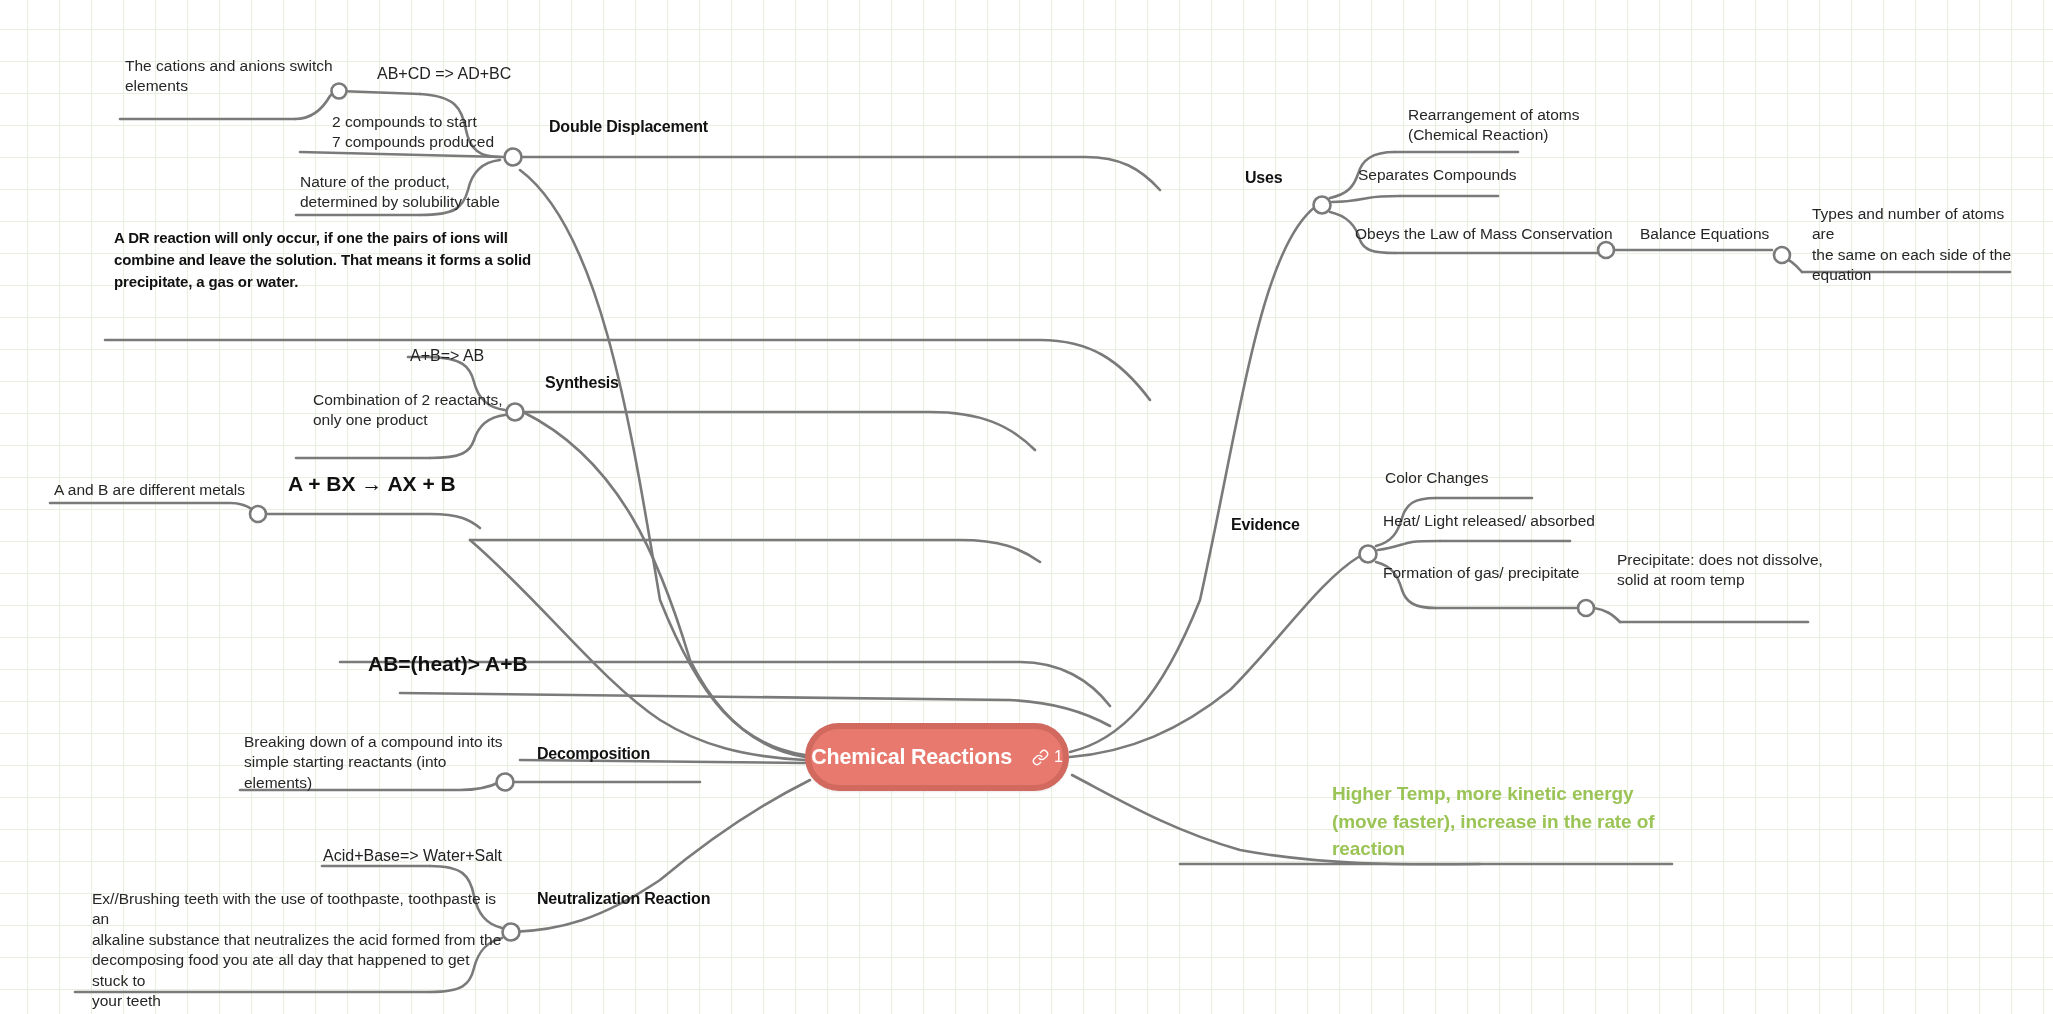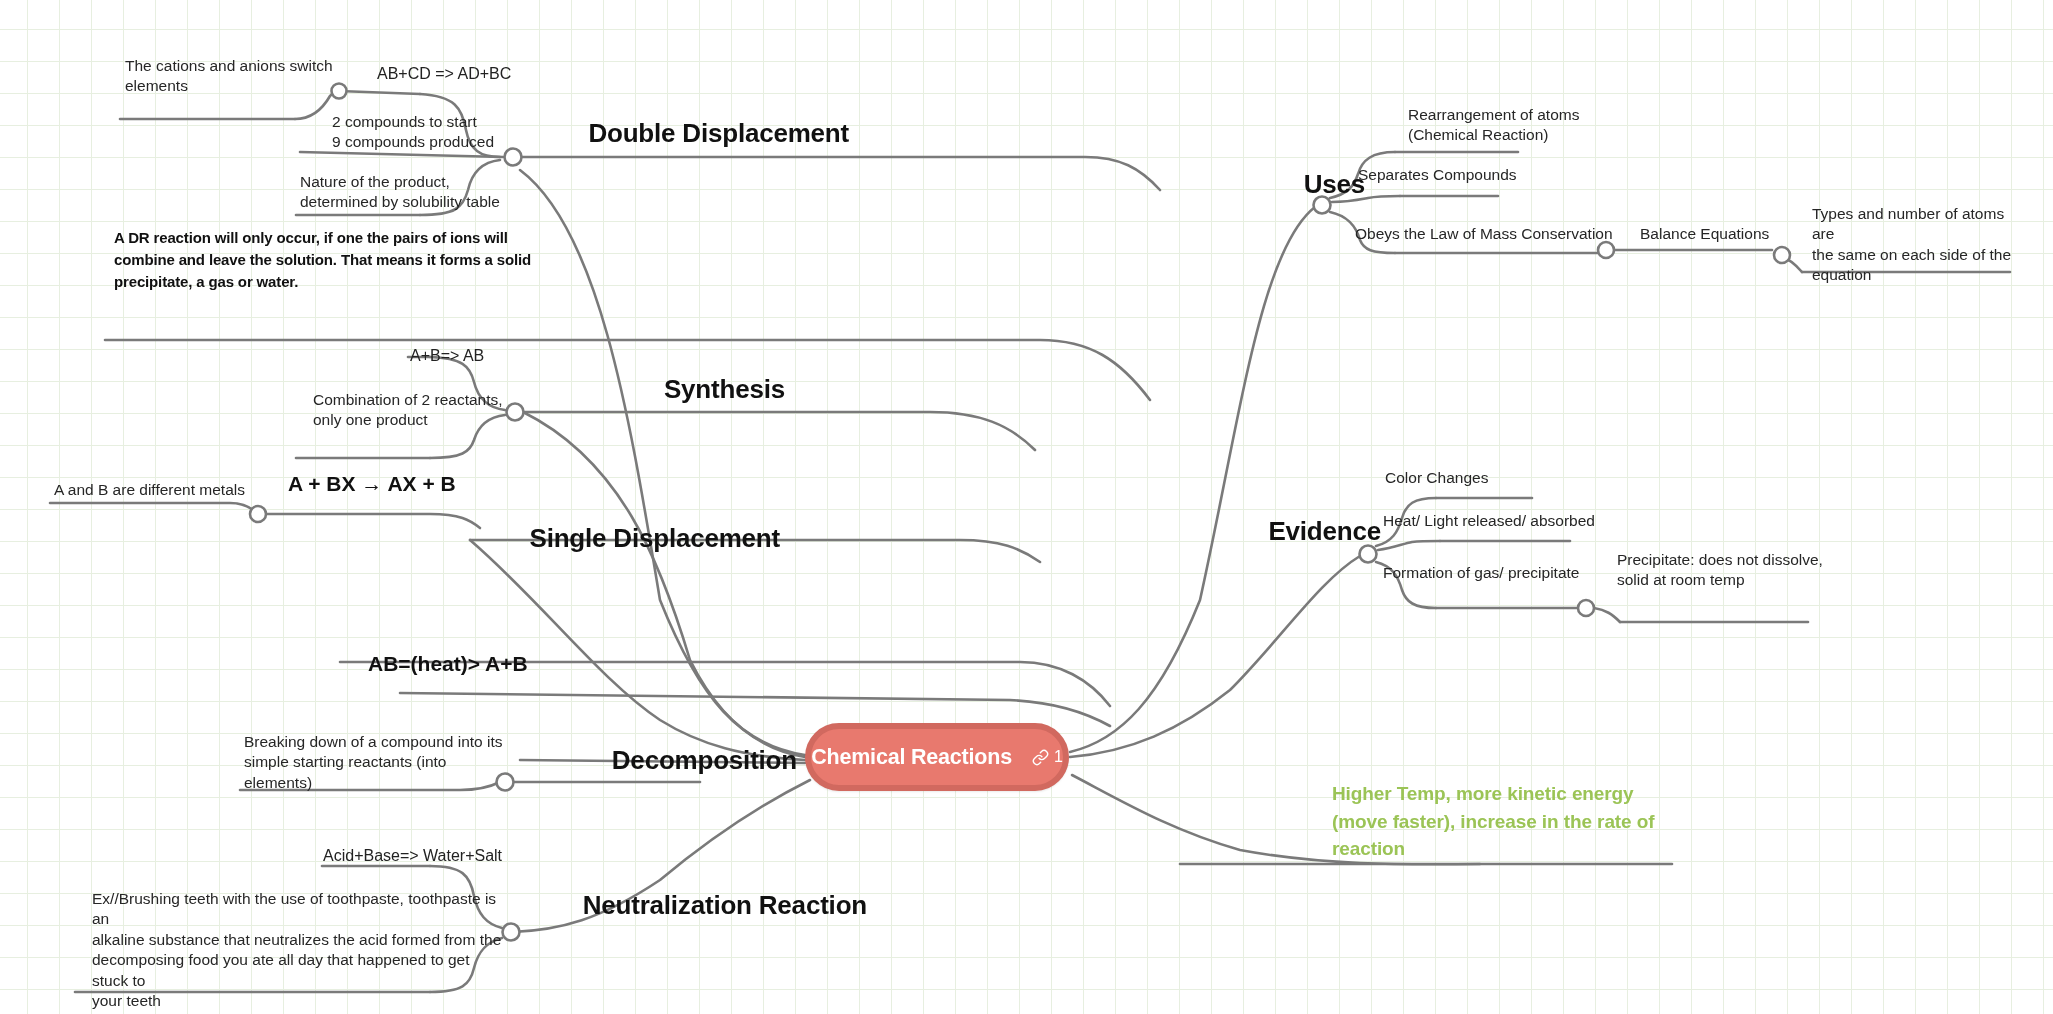--- a/index.html
+++ b/index.html
@@ -39,25 +39,24 @@
     white-space: pre-wrap;
   }
   
   .lbl-sm {
     font-size: 15.5px;
     font-weight: 400;
     color: #262626;
   }
   
   .lbl-branch {
-    font-size: 26px;
+    font-size: 16px;
     font-weight: 700;
     color: #111111;
     letter-spacing: -0.2px;
-    text-align: right;
   }
   
   .lbl-bold {
     font-size: 15px;
     font-weight: 700;
     color: #111111;
     line-height: 1.45;
     letter-spacing: -0.15px;
   }
   .lbl-green {
@@ -222,41 +221,40 @@
       <span>1</span>
     </span>
   </div>
 
   <div class="node lbl-sm" style="left:125px; top:56px; width:230px;">The cations and anions switch
 elements</div>
 
   <div class="node lbl-eq" style="left:365px; top:63px; width:220px;margin-left:12px;">AB+CD =&gt; AD+BC</div>
 
   <div class="node lbl-sm" style="left:332px; top:112px; width:230px;">2 compounds to start
-9 compounds produced</div>
+7 compounds produced</div>
 
   <div class="node lbl-sm" style="left:300px; top:172px; width:260px;">Nature of the product,
 determined by solubility table</div>
 
   <div class="node lbl-branch" style="left:549px; top:116px; width:300px;">Double Displacement</div>
 
   <div class="node lbl-bold" style="left:114px; top:227px; width:432px;">A DR reaction will only occur, if one the pairs of ions will combine and leave the solution. That means it forms a solid precipitate, a gas or water.</div>
 
   <div class="node lbl-eq" style="left:410px; top:345px; width:200px;">A+B=&gt; AB</div>
 
   <div class="node lbl-sm" style="left:313px; top:390px; width:220px;">Combination of 2 reactants,
 only one product</div>
 
   <div class="node lbl-branch" style="left:545px; top:372px; width:240px;">Synthesis</div>
 
   <div class="node lbl-sm" style="left:54px; top:480px; width:230px;">A and B are different metals</div>
 
   <div class="node lbl-eq-bold" style="left:288px; top:470px; width:260px;">A + BX → AX + B</div>
 
-  <div class="node lbl-branch" style="left:480px; top:521px; width:300px;">Single Displacement</div>
 
 
   <div class="node lbl-eq-bold" style="left:368px; top:650px; width:300px;">AB=(heat)&gt; A+B</div>
 
   <div class="node lbl-sm" style="left:244px; top:732px; width:260px;">Breaking down of a compound into its
 simple starting reactants (into
 elements)</div>
 
   <div class="node lbl-branch" style="left:537px; top:743px; width:260px;">Decomposition</div>
 

